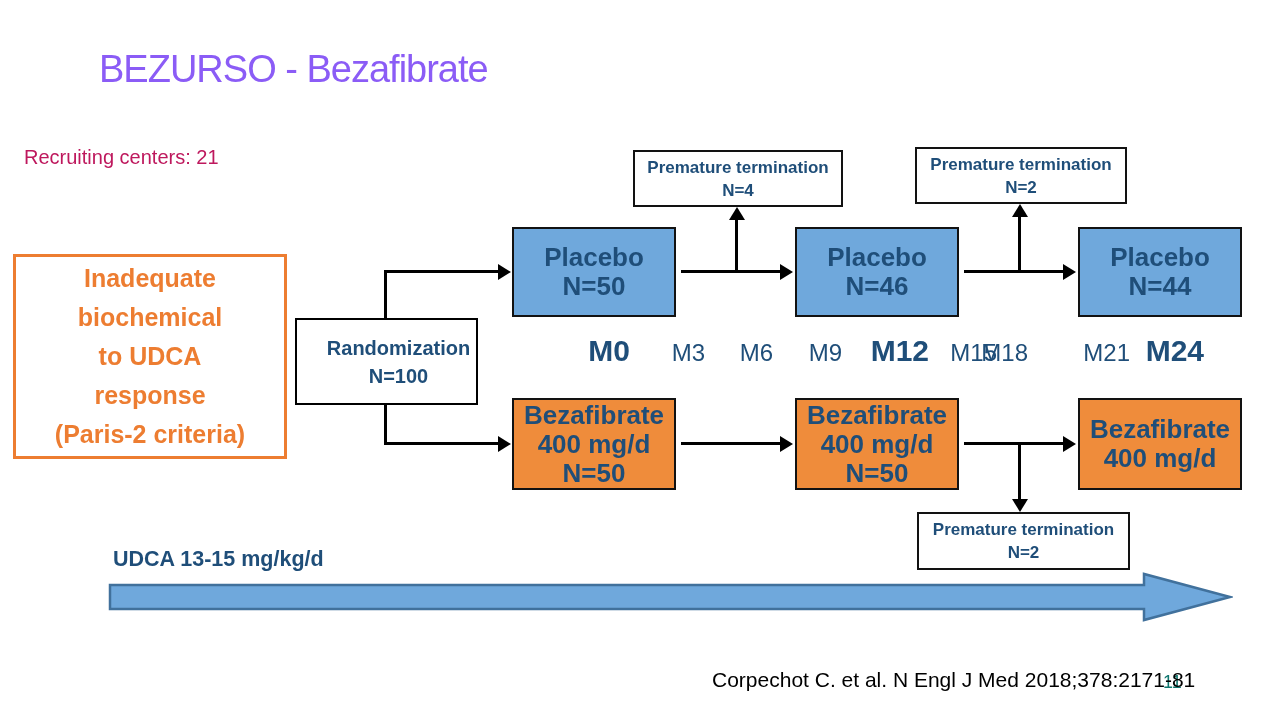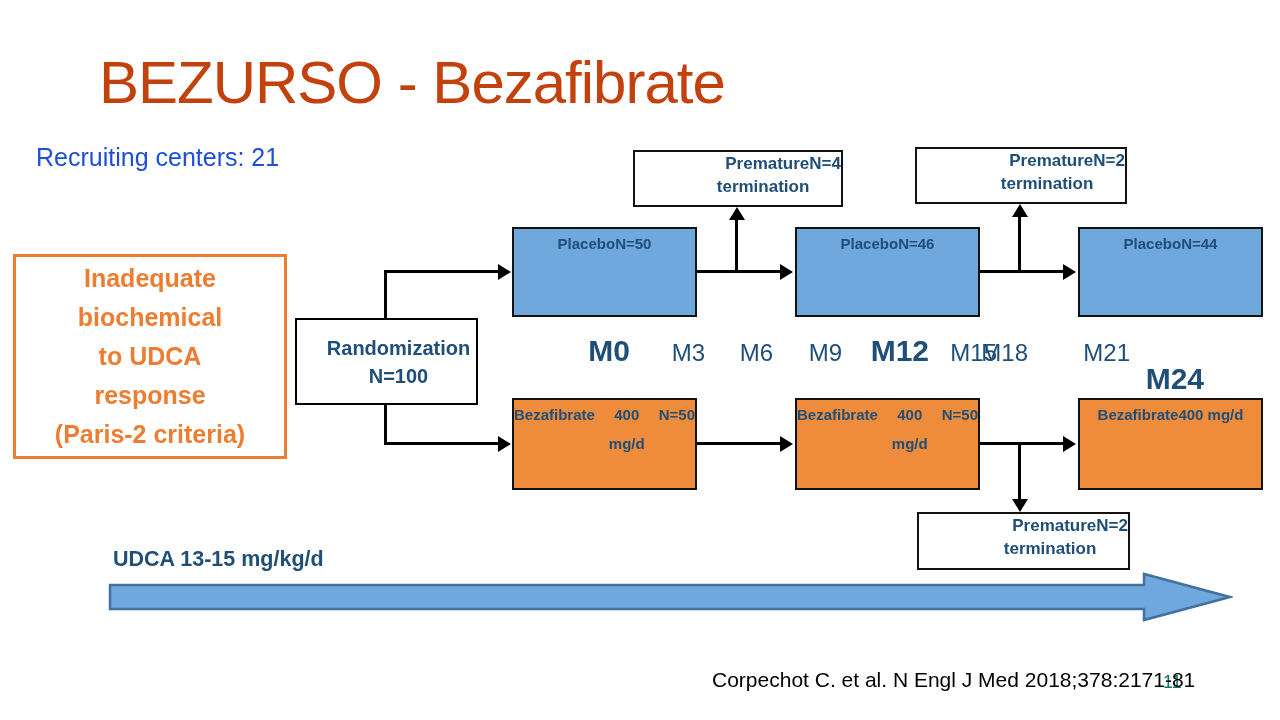--- a/index.html
+++ b/index.html
@@ -11,33 +11,33 @@
     width: 1280px;
     height: 720px;
     background: #ffffff;
     overflow: hidden;
   }
 
   .title {
     position: absolute;
     left: 99px;
     top: 48px;
-    font-size: 60px;
+    font-size: 38px;
     font-weight: 400;
-    color: #c2410c;
+    color: #8b5cf6;
     letter-spacing: -1px;
     white-space: nowrap;
   }
 
   .recruiting {
     position: absolute;
-    left: 36px;
+    left: 24px;
     top: 141px;
-    font-size: 25px;
-    color: #1d4ed8;
+    font-size: 20px;
+    color: #be185d;
     line-height: 33px;
     white-space: nowrap;
   }
 
   .criteria-box {
     position: absolute;
     left: 13px;
     top: 254px;
     width: 274px;
     height: 205px;
@@ -68,48 +68,48 @@
     text-align: center;
     display: flex;
     flex-direction: column;
     justify-content: center;
     z-index: 3;
     padding-left: 24px;
   }
 
   .arm-box {
     position: absolute;
-    width: 185px;
+    width: 164px;
     border: 2px solid #121212;
     color: #1F4E79;
     font-weight: 700;
-    font-size: 15px;
+    font-size: 26px;
     line-height: 29px;
     text-align: center;
     display: flex;
-    flex-direction: row;
+    flex-direction: column;
     justify-content: center;
     z-index: 2;
   }
   .blue-fill   { background: #6FA8DC; }
   .orange-fill { background: #EF8C3B; }
   .row-placebo { top: 227px; height: 90px; }
   .row-beza    { top: 398px; height: 92px; }
 
   .term-box {
     position: absolute;
     background: #ffffff;
     border: 2px solid #121212;
     color: #1F4E79;
     font-weight: 700;
     font-size: 17px;
     line-height: 23px;
-    text-align: right;
-    display: flex;
-    flex-direction: row;
+    text-align: center;
+    display: flex;
+    flex-direction: column;
     justify-content: center;
     z-index: 2;
   }
 
   .hline, .vline { position: absolute; background: #000000; z-index: 1; }
   .hline { height: 3px; }
   .vline { width: 3px; }
 
   .ah-right {
     position: absolute; width: 0; height: 0; z-index: 1;
@@ -260,21 +260,21 @@
   </div>
 
   <div class="tl tl-major" style="left:550px;">M0</div>
   <div class="tl tl-minor" style="left:625px;">M3</div>
   <div class="tl tl-minor" style="left:693px;">M6</div>
   <div class="tl tl-minor" style="left:762px;">M9</div>
   <div class="tl tl-major" style="left:849px;">M12</div>
   <div class="tl tl-minor" style="left:917px;">M15</div>
   <div class="tl tl-minor" style="left:948px;">M18</div>
   <div class="tl tl-minor" style="left:1050px;">M21</div>
-  <div class="tl tl-major" style="left:1124px;margin-top:28px;">M24</div>
+  <div class="tl tl-major" style="left:1124px;">M24</div>
 
   <div class="udca-label">UDCA 13-15 mg/kg/d</div>
   <svg class="big-arrow" width="1125" height="52" viewBox="0 0 1125 52">
     <polygon points="2,14 1036,14 1036,3 1122,26 1036,49 1036,38 2,38" fill="#6FA8DC" stroke="#41719C" stroke-width="2.5" stroke-linejoin="miter"></polygon>
   </svg>
 
   <div class="page-number">11</div>
 
   <div class="citation">Corpechot C. et al. N Engl J Med 2018;378:2171-81</div>
 

